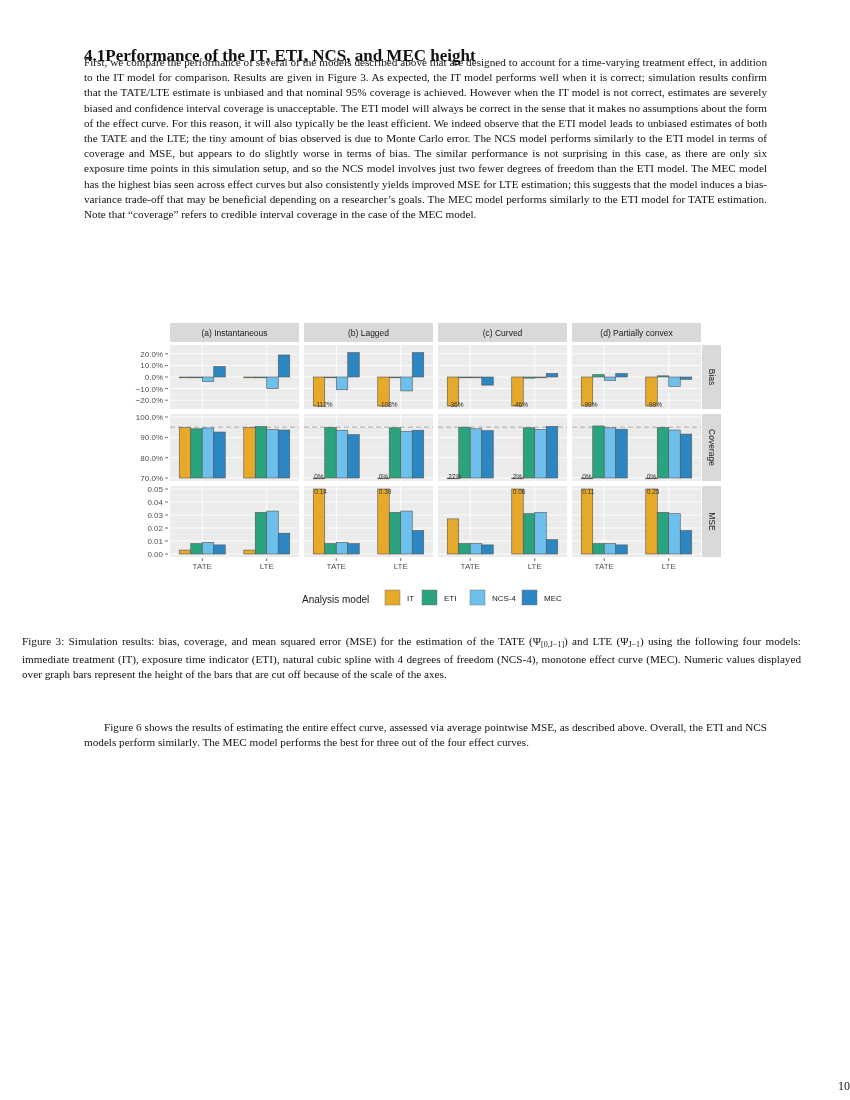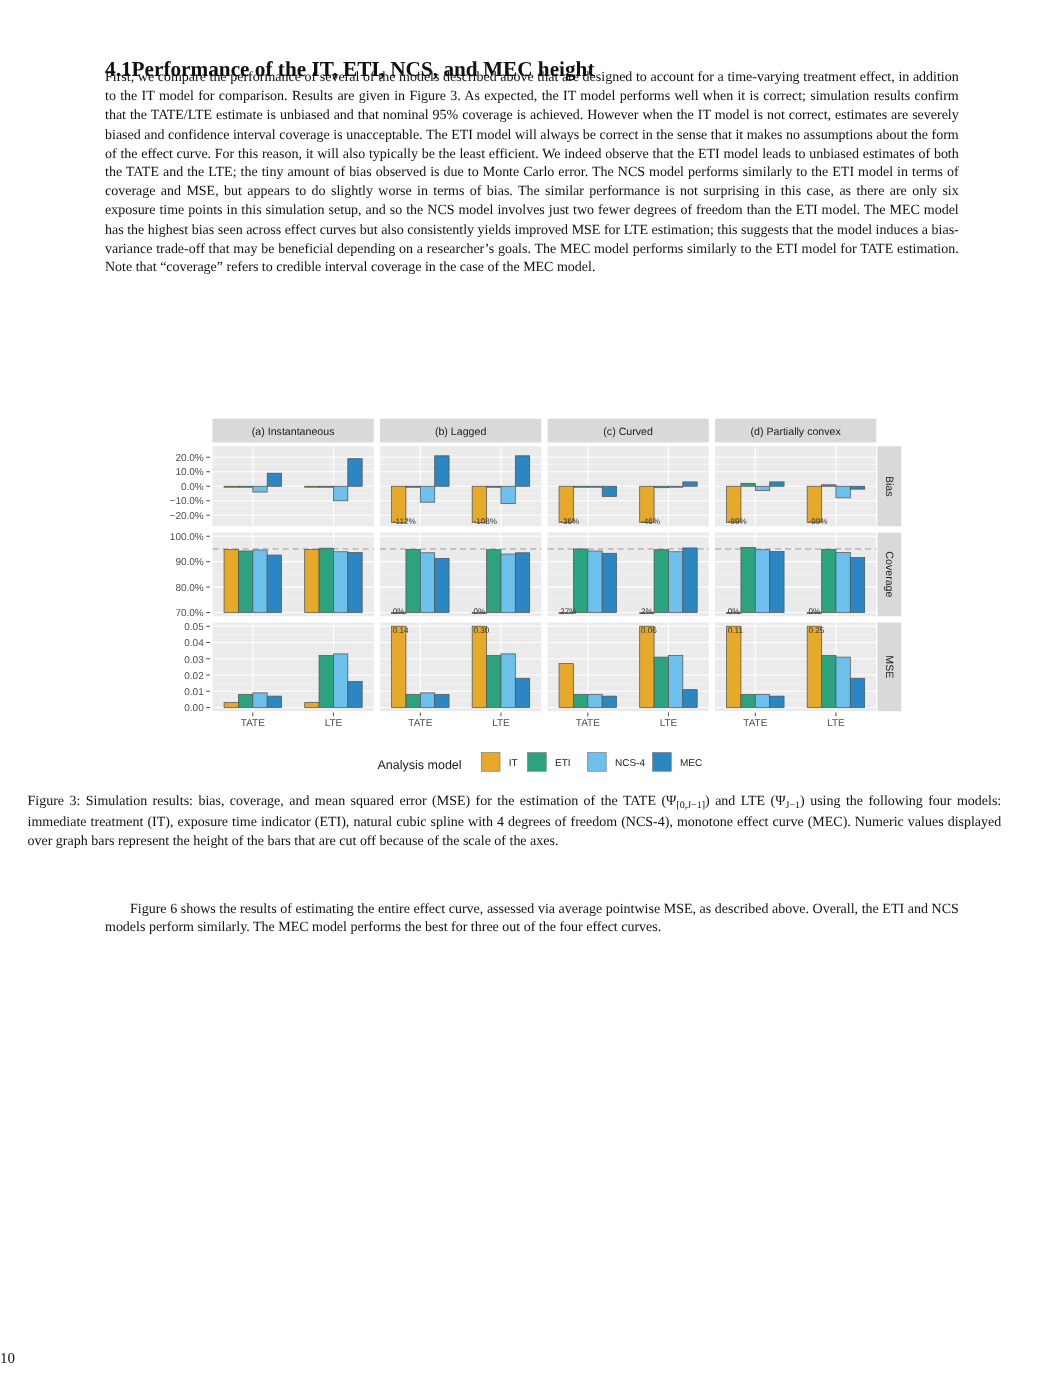--- a/index.html
+++ b/index.html
@@ -3,23 +3,23 @@
 <meta charset="utf-8">
 <style>
   html,body{margin:0;padding:0;background:#fff;}
   body{width:850px;height:1100px;position:relative;overflow:hidden;font-family:"DejaVu Serif","Liberation Serif",serif;color:#111;}
   .section-title{position:absolute;left:84px;top:46px;font-size:17px;font-weight:bold;font-family:"Liberation Serif","DejaVu Serif",serif;}
   .section-title .num{}
   .para{position:absolute;left:84px;width:683px;font-size:11.2px;line-height:15.2px;text-align:justify;font-family:"Liberation Serif","DejaVu Serif",serif;}
   #p1{top:55px;}
   #caption{left:22px;width:779px;top:634px;}
   #p2{top:720px;text-indent:20px;}
-  .page-num{position:absolute;left:0;width:850px;text-align:left;top:1079px;font-size:12px;font-family:"Liberation Serif",serif;}
+  .page-num{position:absolute;left:0;width:850px;text-align:right;top:1079px;font-size:12px;font-family:"Liberation Serif",serif;}
   
-  #figure{position:absolute;left:0;top:12px;width:740px;height:620px;pointer-events:none;}
+  #figure{position:absolute;left:0;top:0;width:740px;height:620px;pointer-events:none;}
   #figure svg{position:absolute;left:0;top:0;}
   .sub{font-size:8px;vertical-align:-2px;font-family:Liberation Serif, serif;}
 </style>
 </head>
 <body>
 
 <div class="section-title">
   <span class="num">4.1</span><span>Performance of the IT, ETI, NCS, and MEC height</span>
 </div>
 

